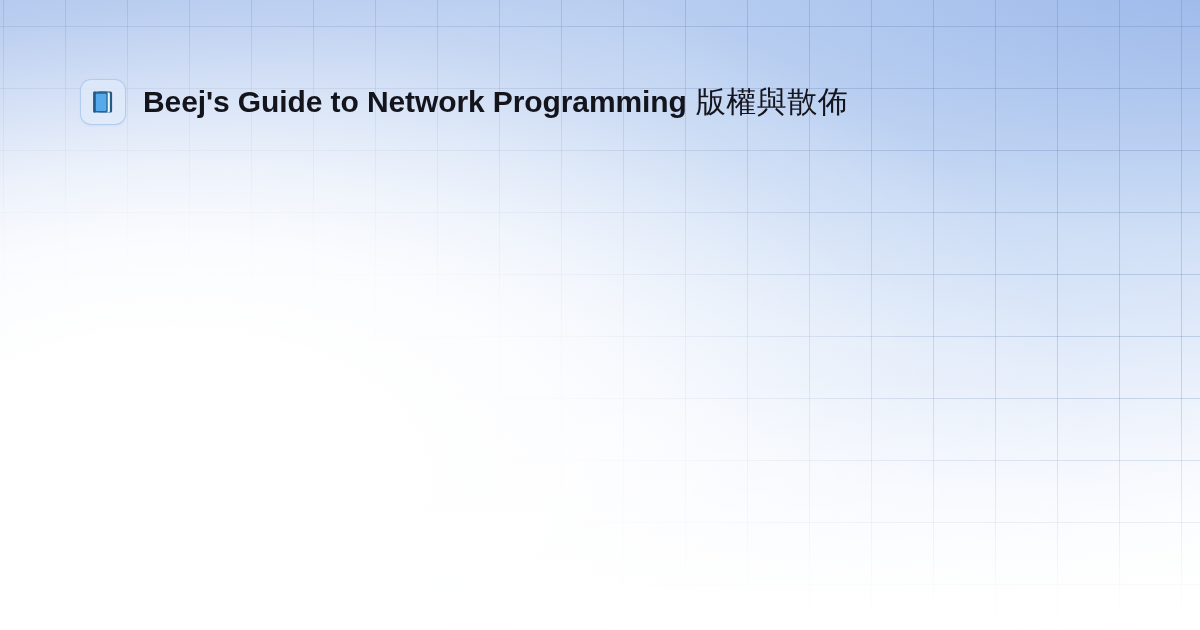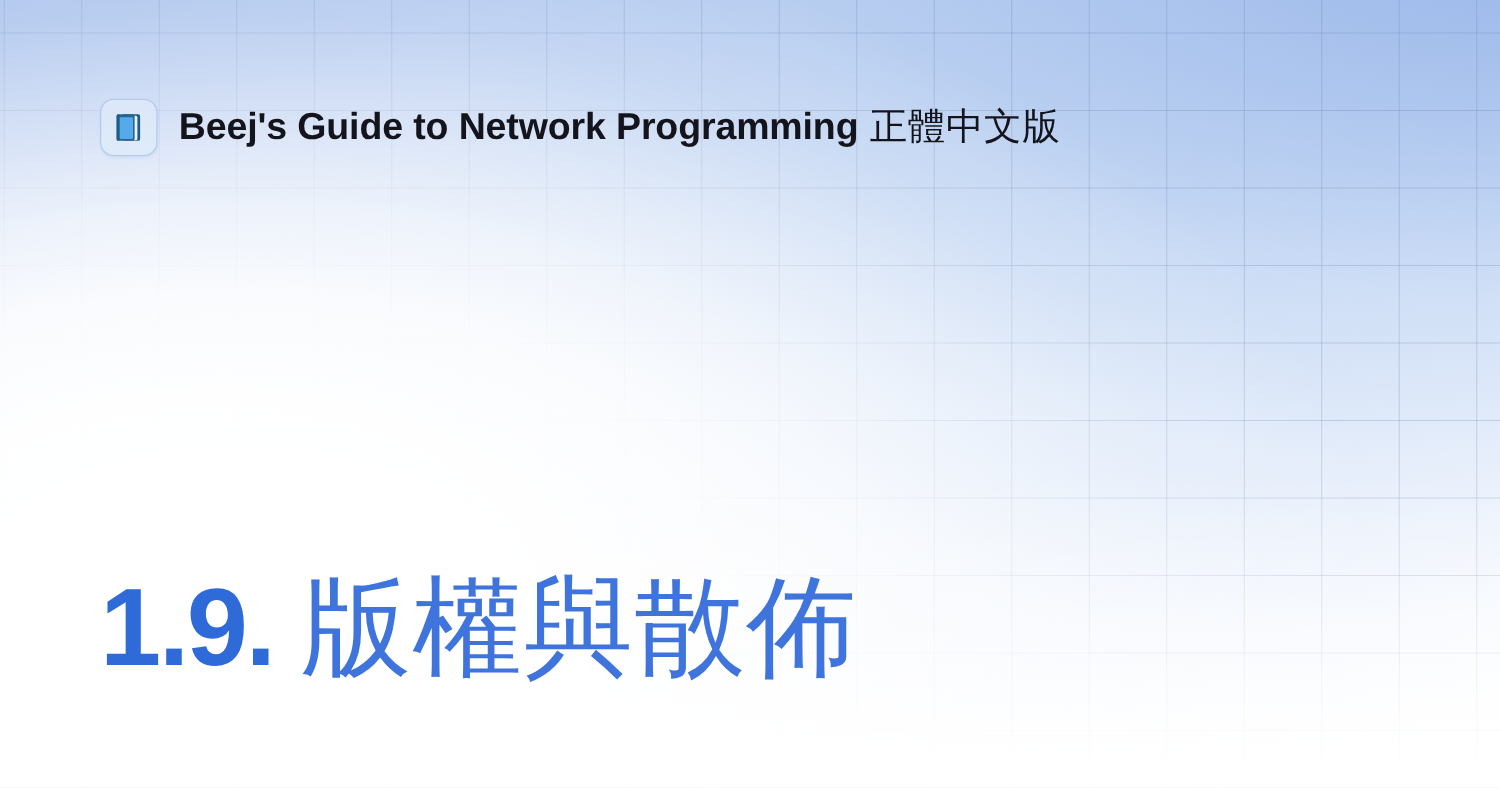--- a/index.html
+++ b/index.html
@@ -180,23 +180,20 @@
 
             <rect x="4.3" y="3.4" width="14.4" height="21.2" rx="1.6" fill="#27658f"></rect>
             <rect x="6.3" y="5.7" width="11.1" height="17.4" rx="1.1" fill="#55aaec"></rect>
 
             <rect x="4.3" y="3.4" width="2.4" height="21.2" rx="1.2" fill="#1f5d86"></rect>
           </svg>
         </span>
       </div>
 
       <div class="brand-title">
-        <span class="t-latin">Beej's Guide to Network Programming</span><span class="t-cjk">正體中文版</span>
+        <span class="t-latin">Beej's Guide to Network Programming</span><span class="t-cjk">版權與散佈</span>
       </div>
 
     </div>
 
-    <h1 class="heading">
-      <span class="h-num">1.9.</span><span class="h-text">版權與散佈</span>
-    </h1>
 
   </div>
 </div>
 
 </body></html>

